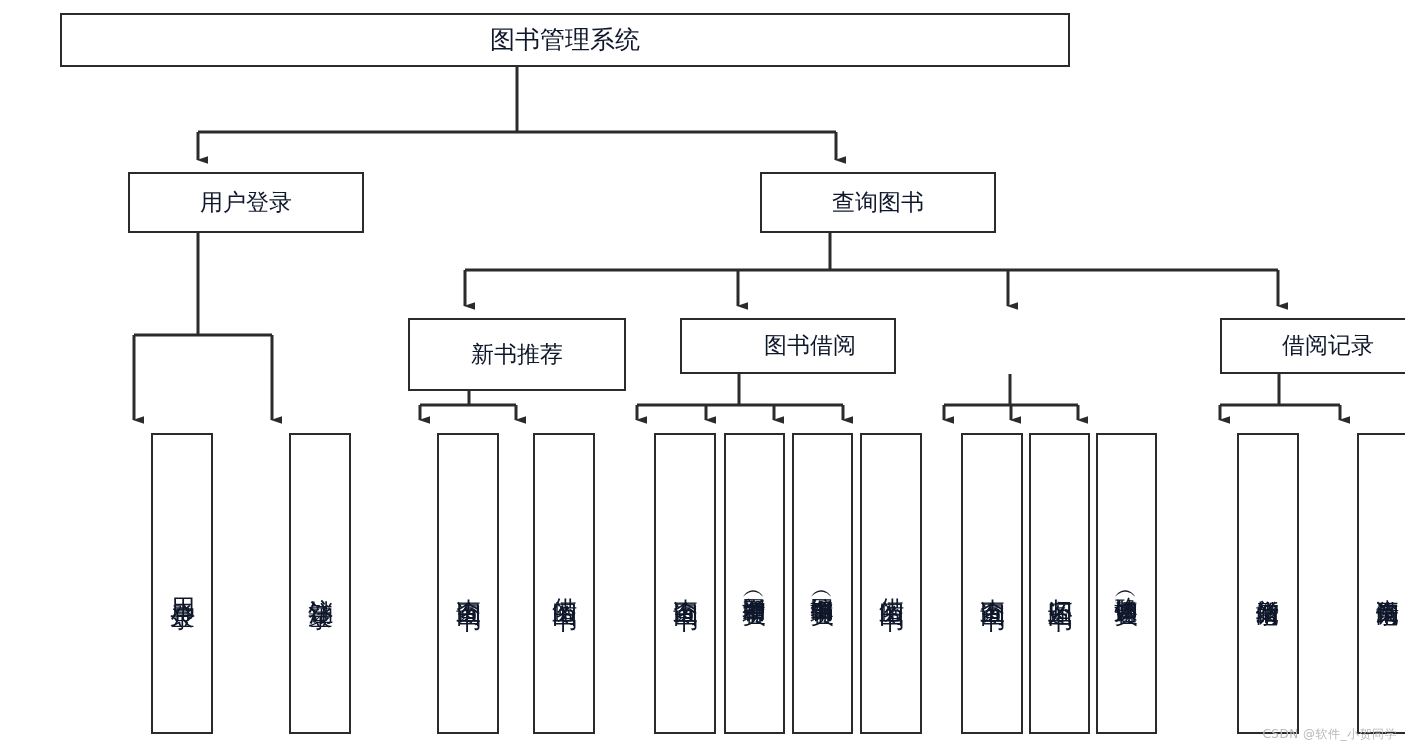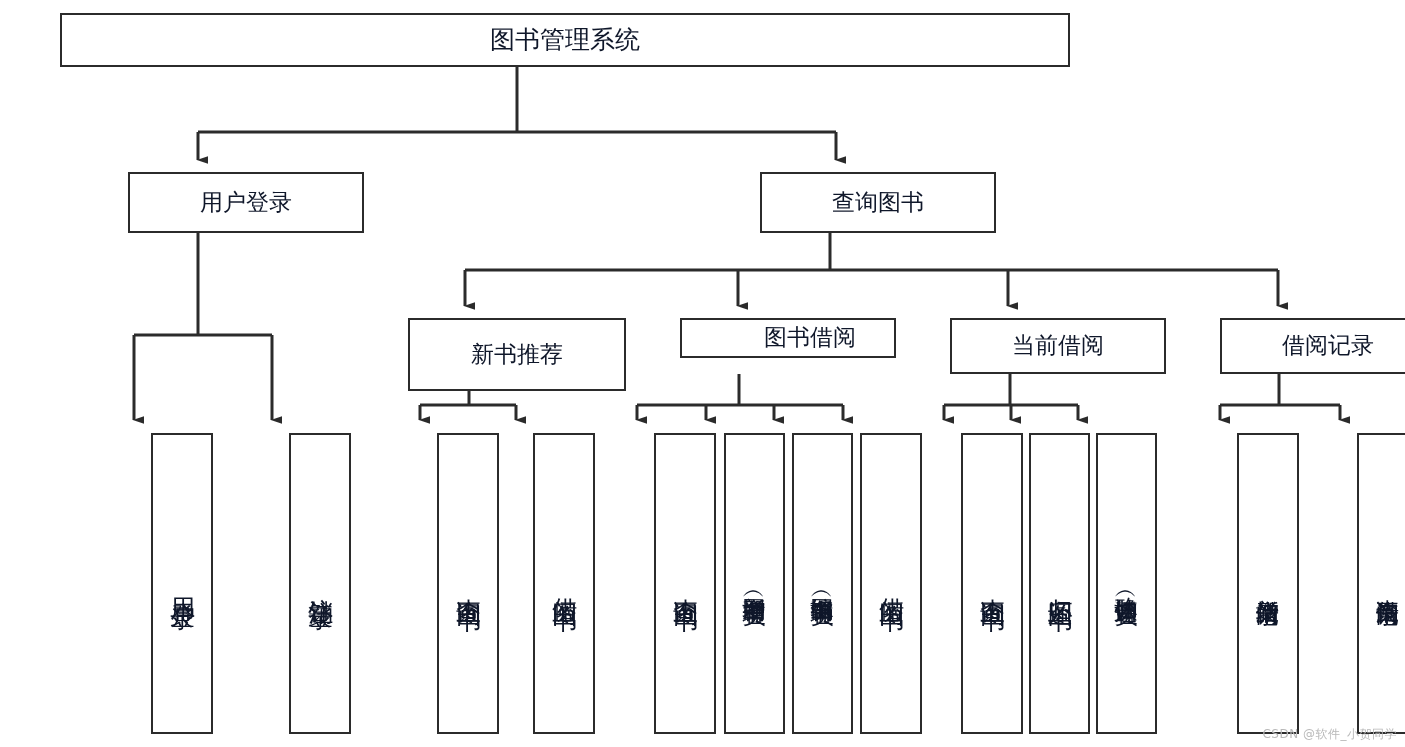--- a/index.html
+++ b/index.html
@@ -141,25 +141,22 @@
   <div class="node horiz" style="left:80px; top:172px; width:236px; height:61px;">
     <span class="label">用户登录</span>
   </div>
   <div class="node horiz" style="left:712px; top:172px; width:236px; height:61px;">
     <span class="label">查询图书</span>
   </div>
 
   <div class="node horiz" style="left:360px; top:318px; width:218px; height:73px;">
     <span class="label">新书推荐</span>
   </div>
-  <div class="node horiz" style="left:632px; top:318px; width:216px; height:40px;padding-left:44px;">
+  <div class="node horiz" style="left:632px; top:318px; width:216px; height:56px;padding-left:44px;">
     <span class="label">图书借阅</span>
-  </div>
-  <div class="node horiz" style="left:902px; top:318px; width:216px; height:56px;">
-    <span class="label">当前借阅</span>
   </div>
   <div class="node horiz" style="left:1172px; top:318px; width:216px; height:56px;">
     <span class="label">借阅记录</span>
   </div>
 
   <div class="node vert" style="left:103px; top:433px; width:62px; height:301px;">
     <span class="label">用户登录</span>
   </div>
   <div class="node vert" style="left:241px; top:433px; width:62px; height:301px;">
     <span class="label">注销登录</span>

